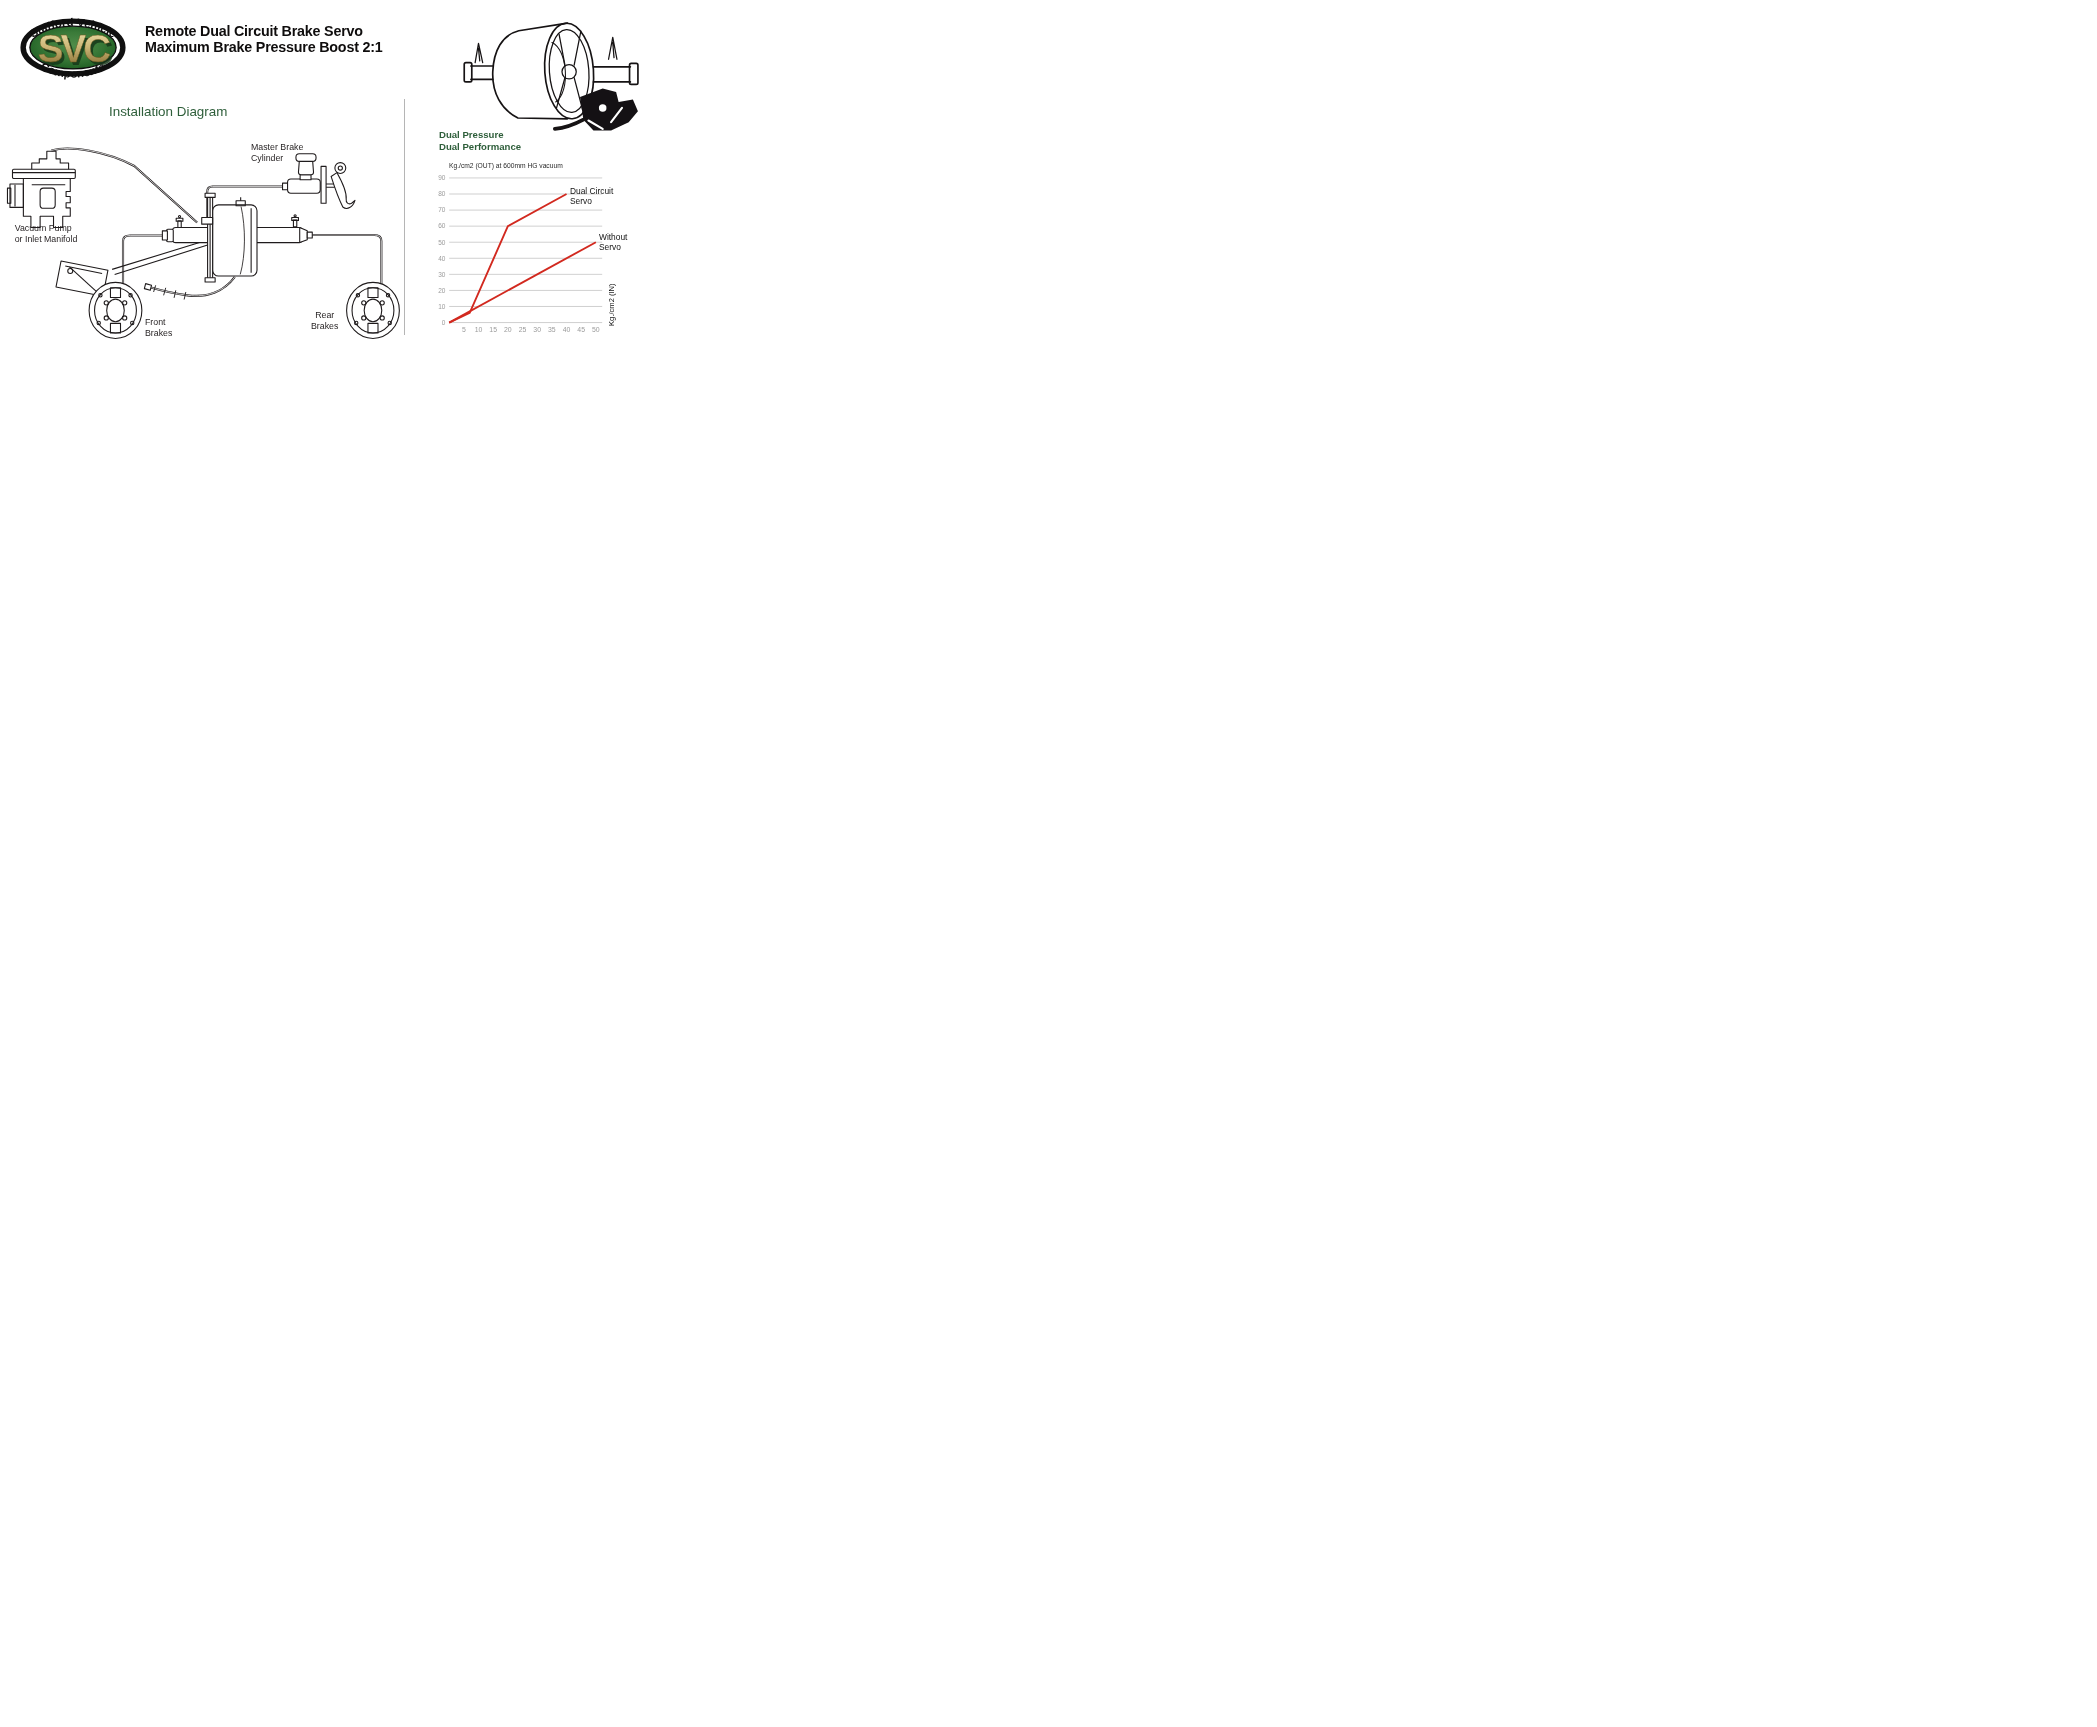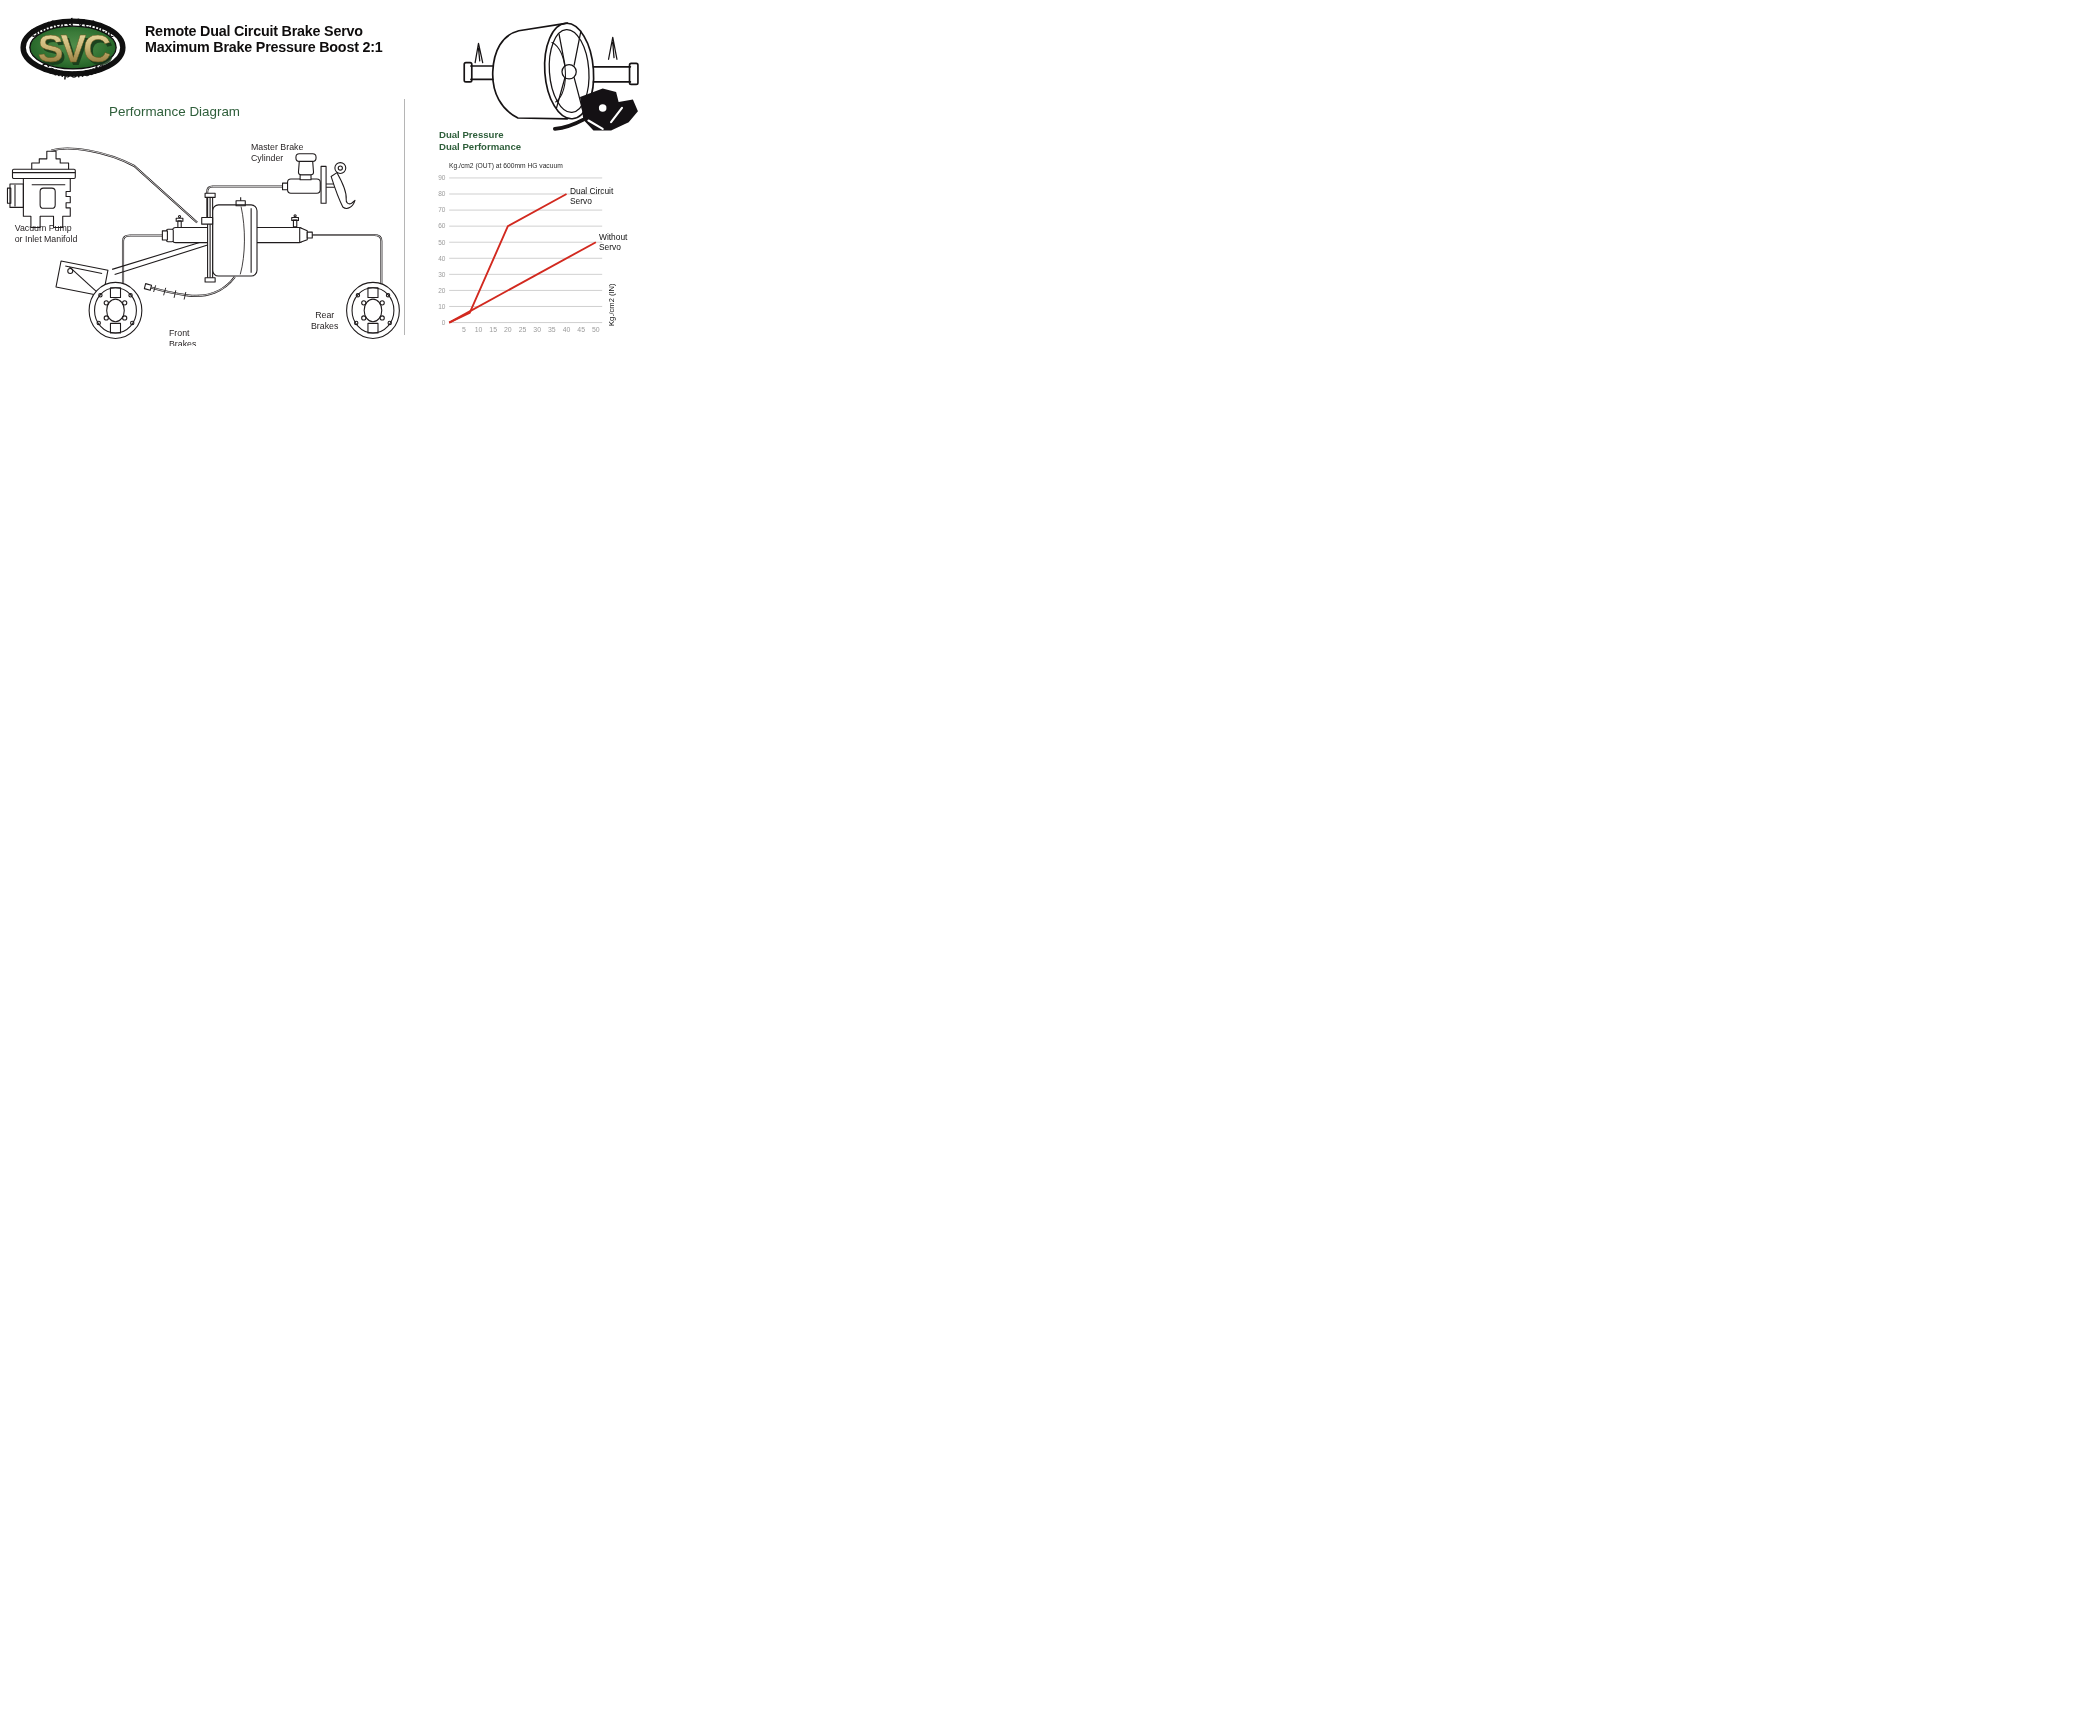--- a/index.html
+++ b/index.html
@@ -5,21 +5,21 @@
   html,body{margin:0;padding:0;background:#ffffff;}
   .page{position:relative;width:649px;height:346px;background:#fff;overflow:hidden;
         font-family:"Liberation Sans","DejaVu Sans",sans-serif;color:#231f20;}
   .abs{position:absolute;}
   .title{left:145px;top:23px;font-size:14.3px;line-height:16px;font-weight:bold;
          letter-spacing:-0.2px;color:#0f0d0d;white-space:nowrap;}
   .install-heading{left:109px;top:104px;font-size:13.4px;color:#2e5e3a;white-space:nowrap;}
   .dlabel{font-size:8.8px;line-height:11px;color:#231f20;}
   .lab-mc{left:251px;top:142px;}
   .lab-vp{left:14.7px;top:223px;}
-  .lab-fb{left:145px;top:328px;margin-left:24px;}
+  .lab-fb{left:145px;top:317px;}
   .lab-rb{left:311px;top:310px;text-align:center;}
   .divider{left:404px;top:99px;width:0.8px;height:236px;background:#b5b5b5;}
   .chart-heading{left:439px;top:129px;font-size:9.6px;line-height:11.7px;font-weight:bold;color:#2e5e3a;}
   .chart-sub{left:449px;top:162px;font-size:6.7px;color:#2a2a2a;white-space:nowrap;}
   .chart-box{left:432px;top:172px;width:197px;height:172px;}
   .legend{position:absolute;font-size:8.4px;line-height:10px;color:#131313;font-weight:500;}
   .legend-dual{left:138px;top:14px;width:55px;}
   .legend-without{left:167px;top:60px;width:40px;}
   .ylab-rot{position:absolute;left:175px;top:154px;transform:rotate(-90deg);transform-origin:left top;
             font-size:7.6px;color:#131313;white-space:nowrap;}
@@ -74,21 +74,21 @@
     <path d="M48,130 L56,84 L66,130 M56,96 L59,126" stroke-width="3"></path>
     <path d="M330,140 H418 M330,176 H418"></path>
     <rect x="416" y="132" width="20" height="50" rx="4"></rect>
     <path d="M366,122 L376,70 L386,122 M376,82 L379,118" stroke-width="3"></path>
     <path d="M298,212 L352,192 L384,200 L390,224 L424,218 L436,246 L414,272 L372,292 L330,292 L306,266 Z" fill="#141114" stroke="none"></path>
     <circle cx="352" cy="238" r="9" fill="#ffffff" stroke="none"></circle>
     <path d="M318,268 L352,288 M398,238 L372,272" stroke="#ffffff" stroke-width="5"></path>
     <path d="M306,266 C280,280 260,286 238,288" stroke-width="9"></path>
   </svg>
 
-  <div class="abs install-heading">Performance Diagram</div>
+  <div class="abs install-heading">Installation Diagram</div>
 
   <svg class="abs" style="left:6.3px;top:122px" width="399" height="224" viewBox="0 0 950 535" fill="none" stroke="#1f1b1c" stroke-width="2.6" stroke-linejoin="round">
     <defs>
       <g id="drum">
         <ellipse rx="63" ry="67" fill="#ffffff"></ellipse>
         <ellipse rx="50" ry="54"></ellipse>
         <rect x="-12" y="-54" width="24" height="23"></rect>
         <rect x="-12" y="31" width="24" height="23"></rect>
         <ellipse rx="21" ry="27"></ellipse>
         <circle cx="-22" cy="-18" r="5"></circle>

